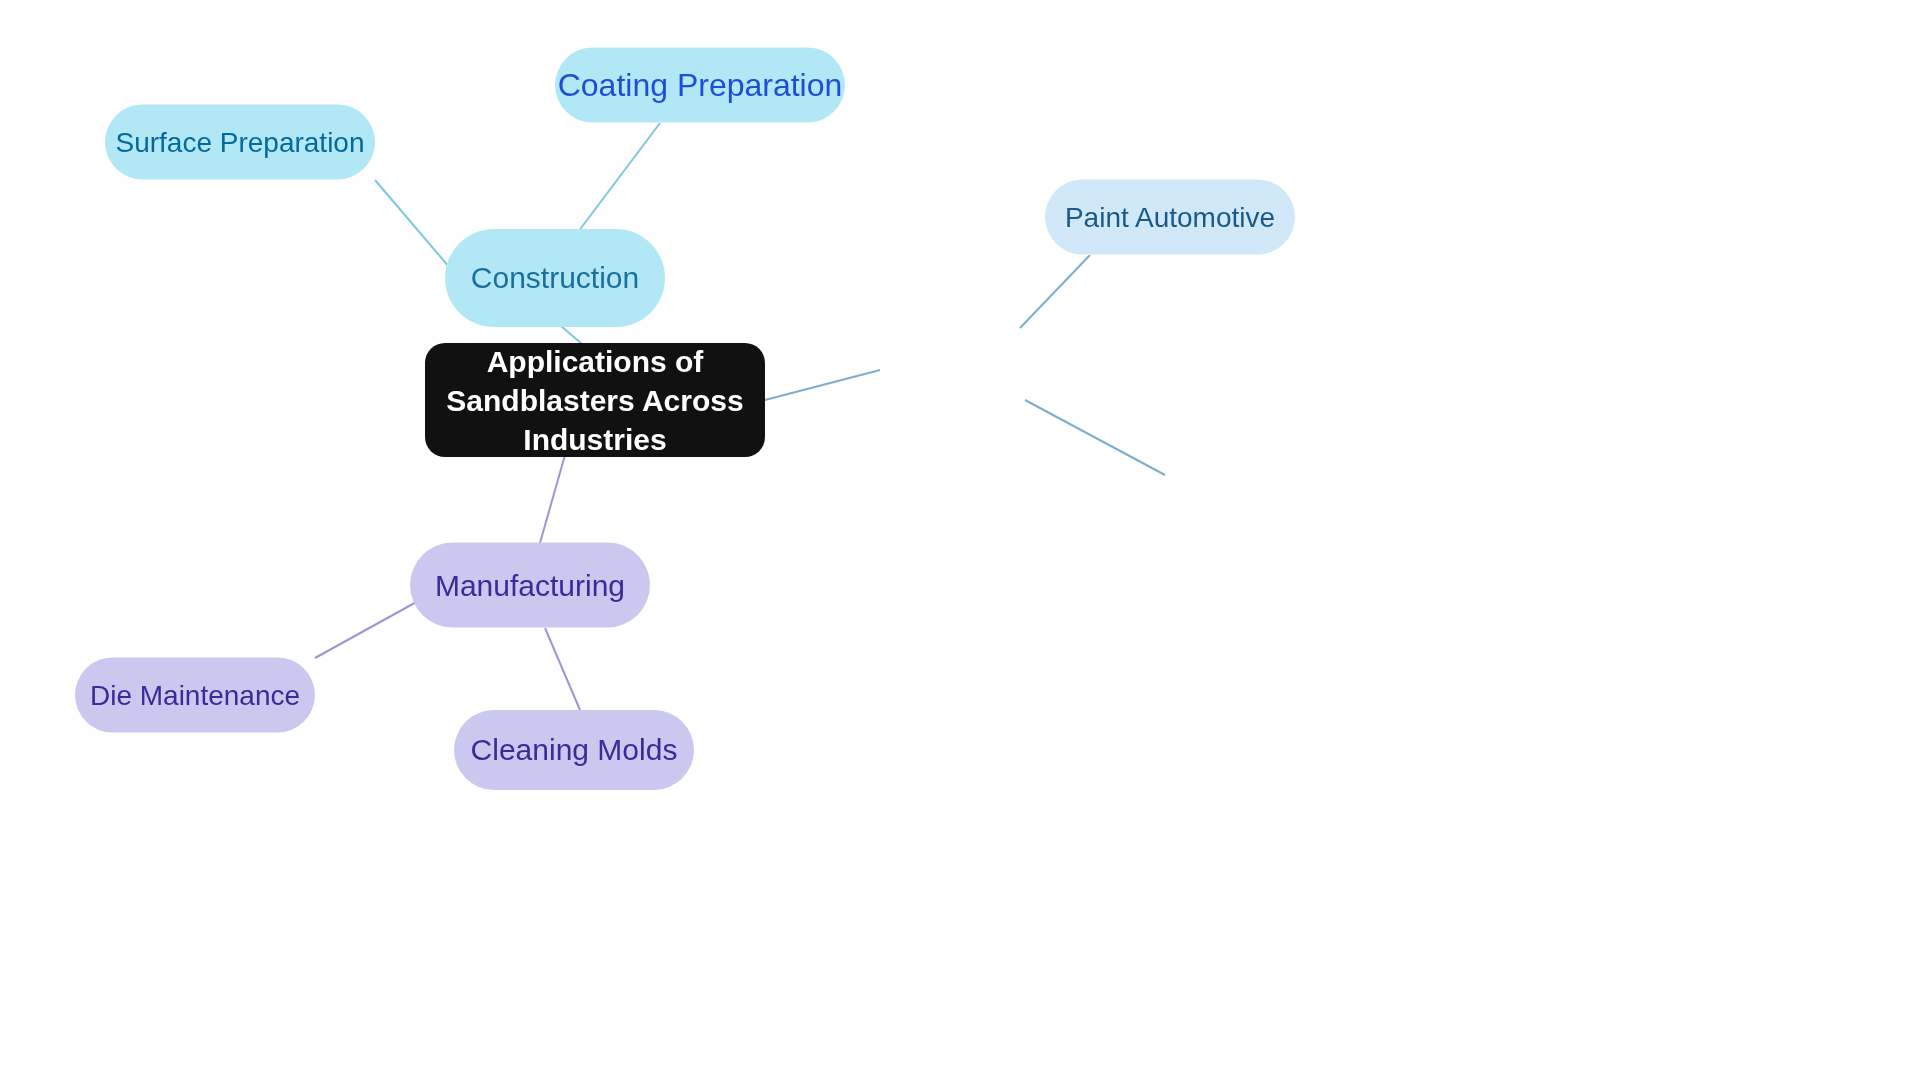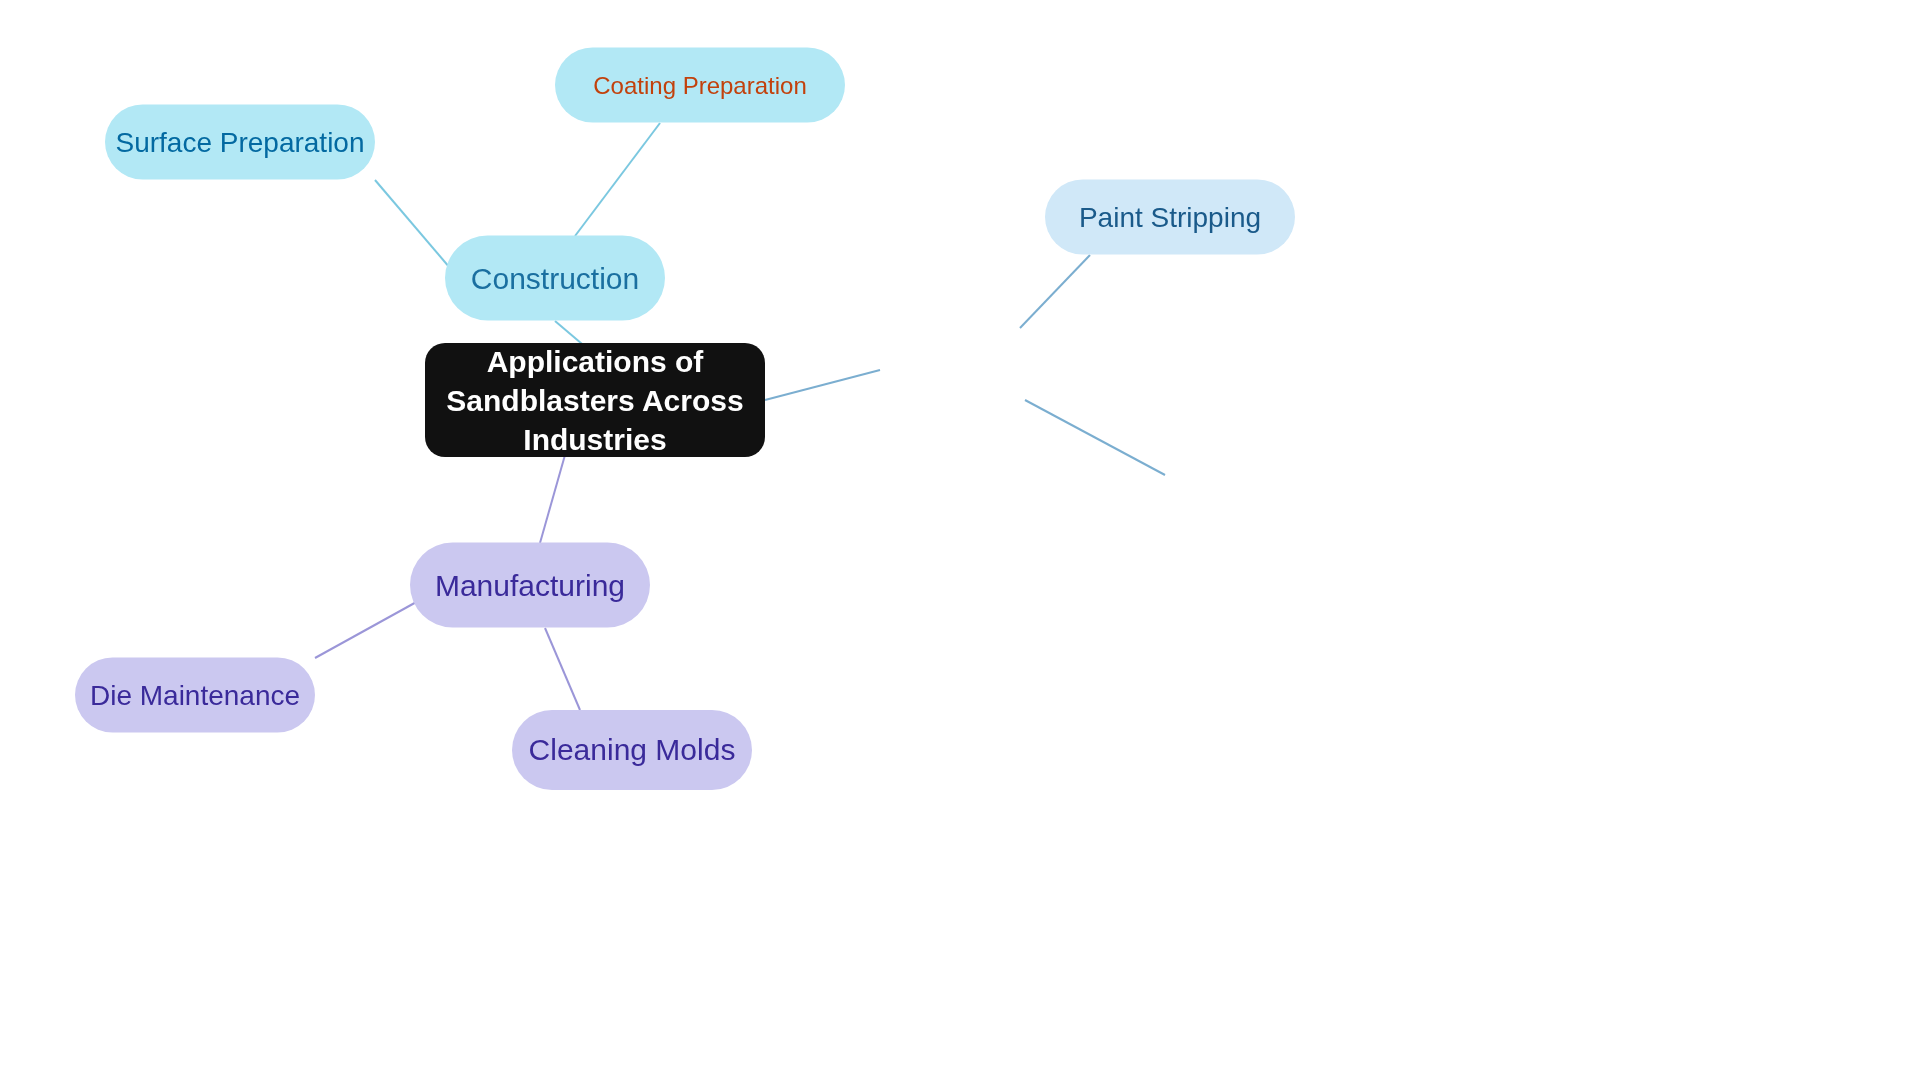--- a/index.html
+++ b/index.html
@@ -43,36 +43,36 @@
       font-size: 30px;
       font-weight: 600;
       border-radius: 20px;
       line-height: 1.3;
       padding: 16px 20px;
     }
     .node-construction {
       background: #b2e8f5;
       color: #1a6fa0;
       width: 220px;
-      height: 85px;
+      height: 98px;
       font-size: 30px;
     }
     .node-surface {
       background: #b2e8f5;
       color: #0369a1;
       width: 270px;
       height: 75px;
       font-size: 28px;
     }
     .node-coating {
       background: #b2e8f5;
-      color: #c2410c;
+      color: #1d4ed8;
       width: 290px;
       height: 75px;
-      font-size: 24px;
+      font-size: 32px;
     }
     .node-automotive {
       background: #d0e8f8;
       color: #1a5a8a;
       width: 200px;
       height: 85px;
       font-size: 30px;
     }
     .node-paint {
       background: #d0e8f8;
@@ -138,21 +138,21 @@
   <div class="node node-center" style="left: 595px; top: 400px;">Applications of Sandblasters
 Across Industries</div>
 
   <div class="node node-construction" style="left: 555px; top: 278px;">Construction</div>
 
   <div class="node node-surface" style="left: 240px; top: 142px;">Surface Preparation</div>
 
   <div class="node node-coating" style="left: 700px; top: 85px;">Coating Preparation</div>
 
 
-  <div class="node node-paint" style="left: 1170px; top: 217px;">Paint Stripping</div>
+  <div class="node node-paint" style="left: 1170px; top: 217px;">Paint Automotive</div>
 
 
   <div class="node node-manufacturing" style="left: 530px; top: 585px;">Manufacturing</div>
 
   <div class="node node-die" style="left: 195px; top: 695px;">Die Maintenance</div>
 
-  <div class="node node-cleaning" style="left: 632px; top: 750px;">Cleaning Molds</div>
+  <div class="node node-cleaning" style="left: 574px; top: 750px;">Cleaning Molds</div>
 </div>
 
 </body></html>

